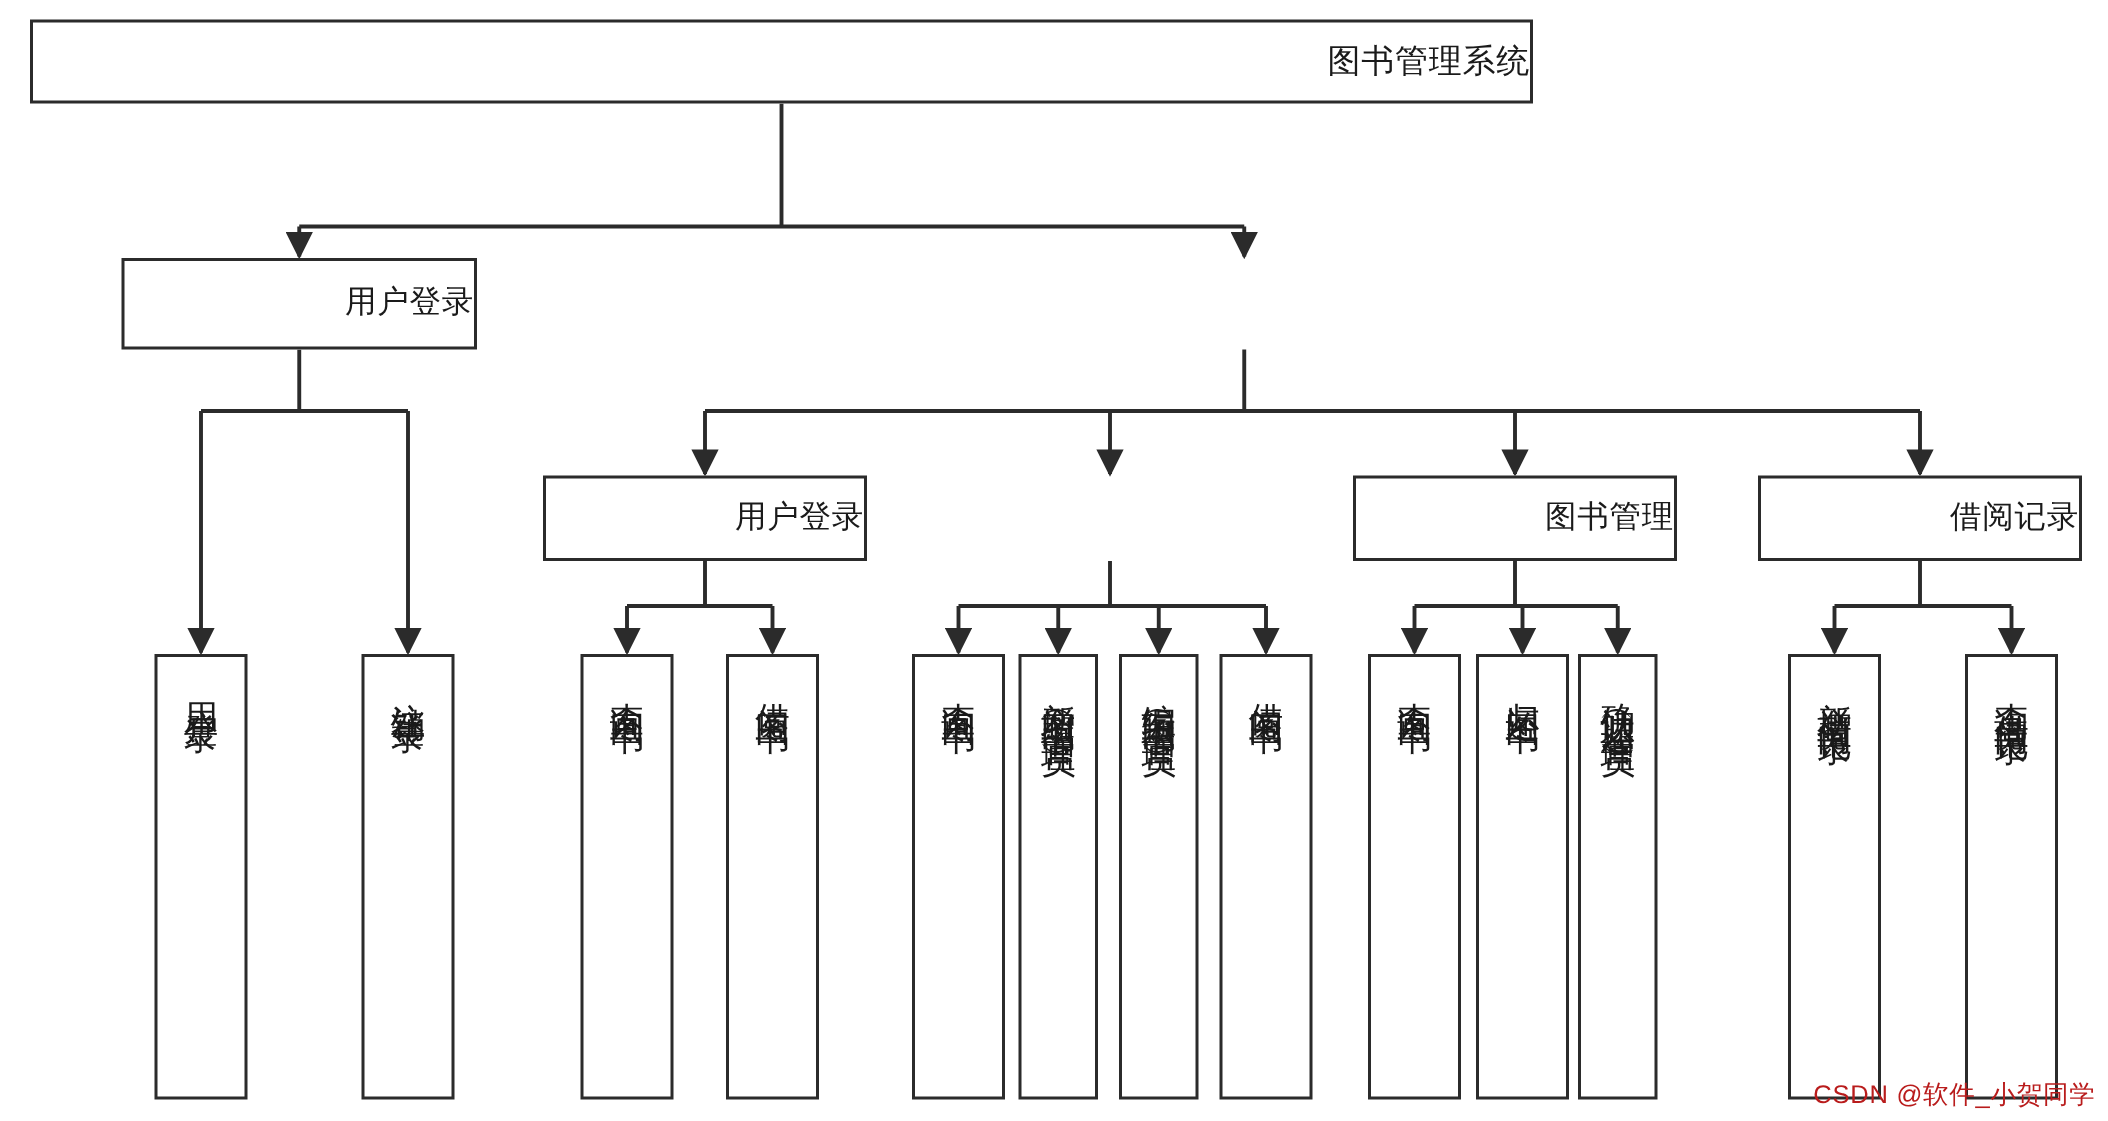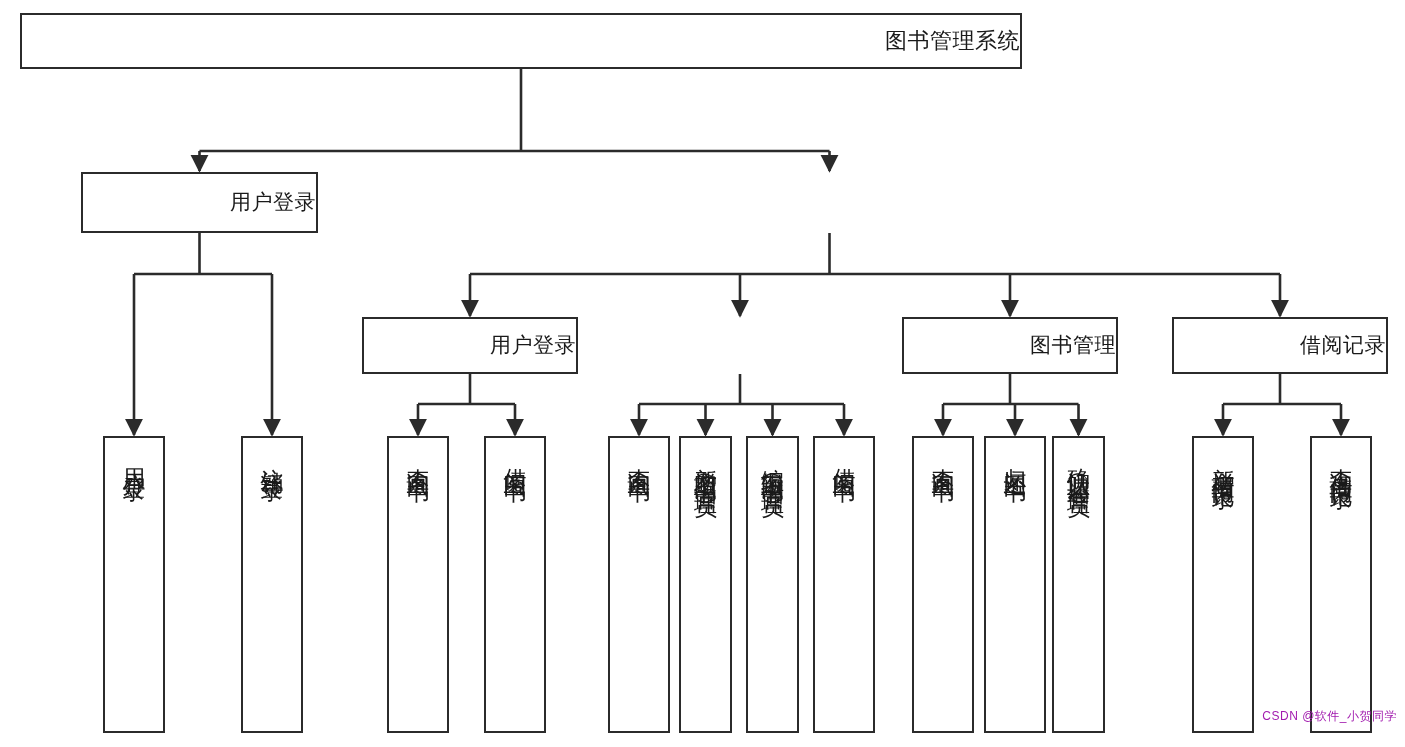--- a/index.html
+++ b/index.html
@@ -61,23 +61,23 @@
     writing-mode: vertical-rl;
     text-orientation: upright;
     font-size: 23px;
     line-height: 1.0;
     letter-spacing: 4px;
     white-space: pre;
   }
   #watermark {
     position: absolute;
     right: 8px;
-    bottom: 22px;
-    font-size: 12px;
-    color: #a21caf;
+    bottom: 6px;
+    font-size: 17px;
+    color: #b91c1c;
     z-index: 5;
     white-space: pre;
     letter-spacing: 0.5px;
   }
 </style>
 </head>
 <body>
 
 <div id="diagram-root">
 

